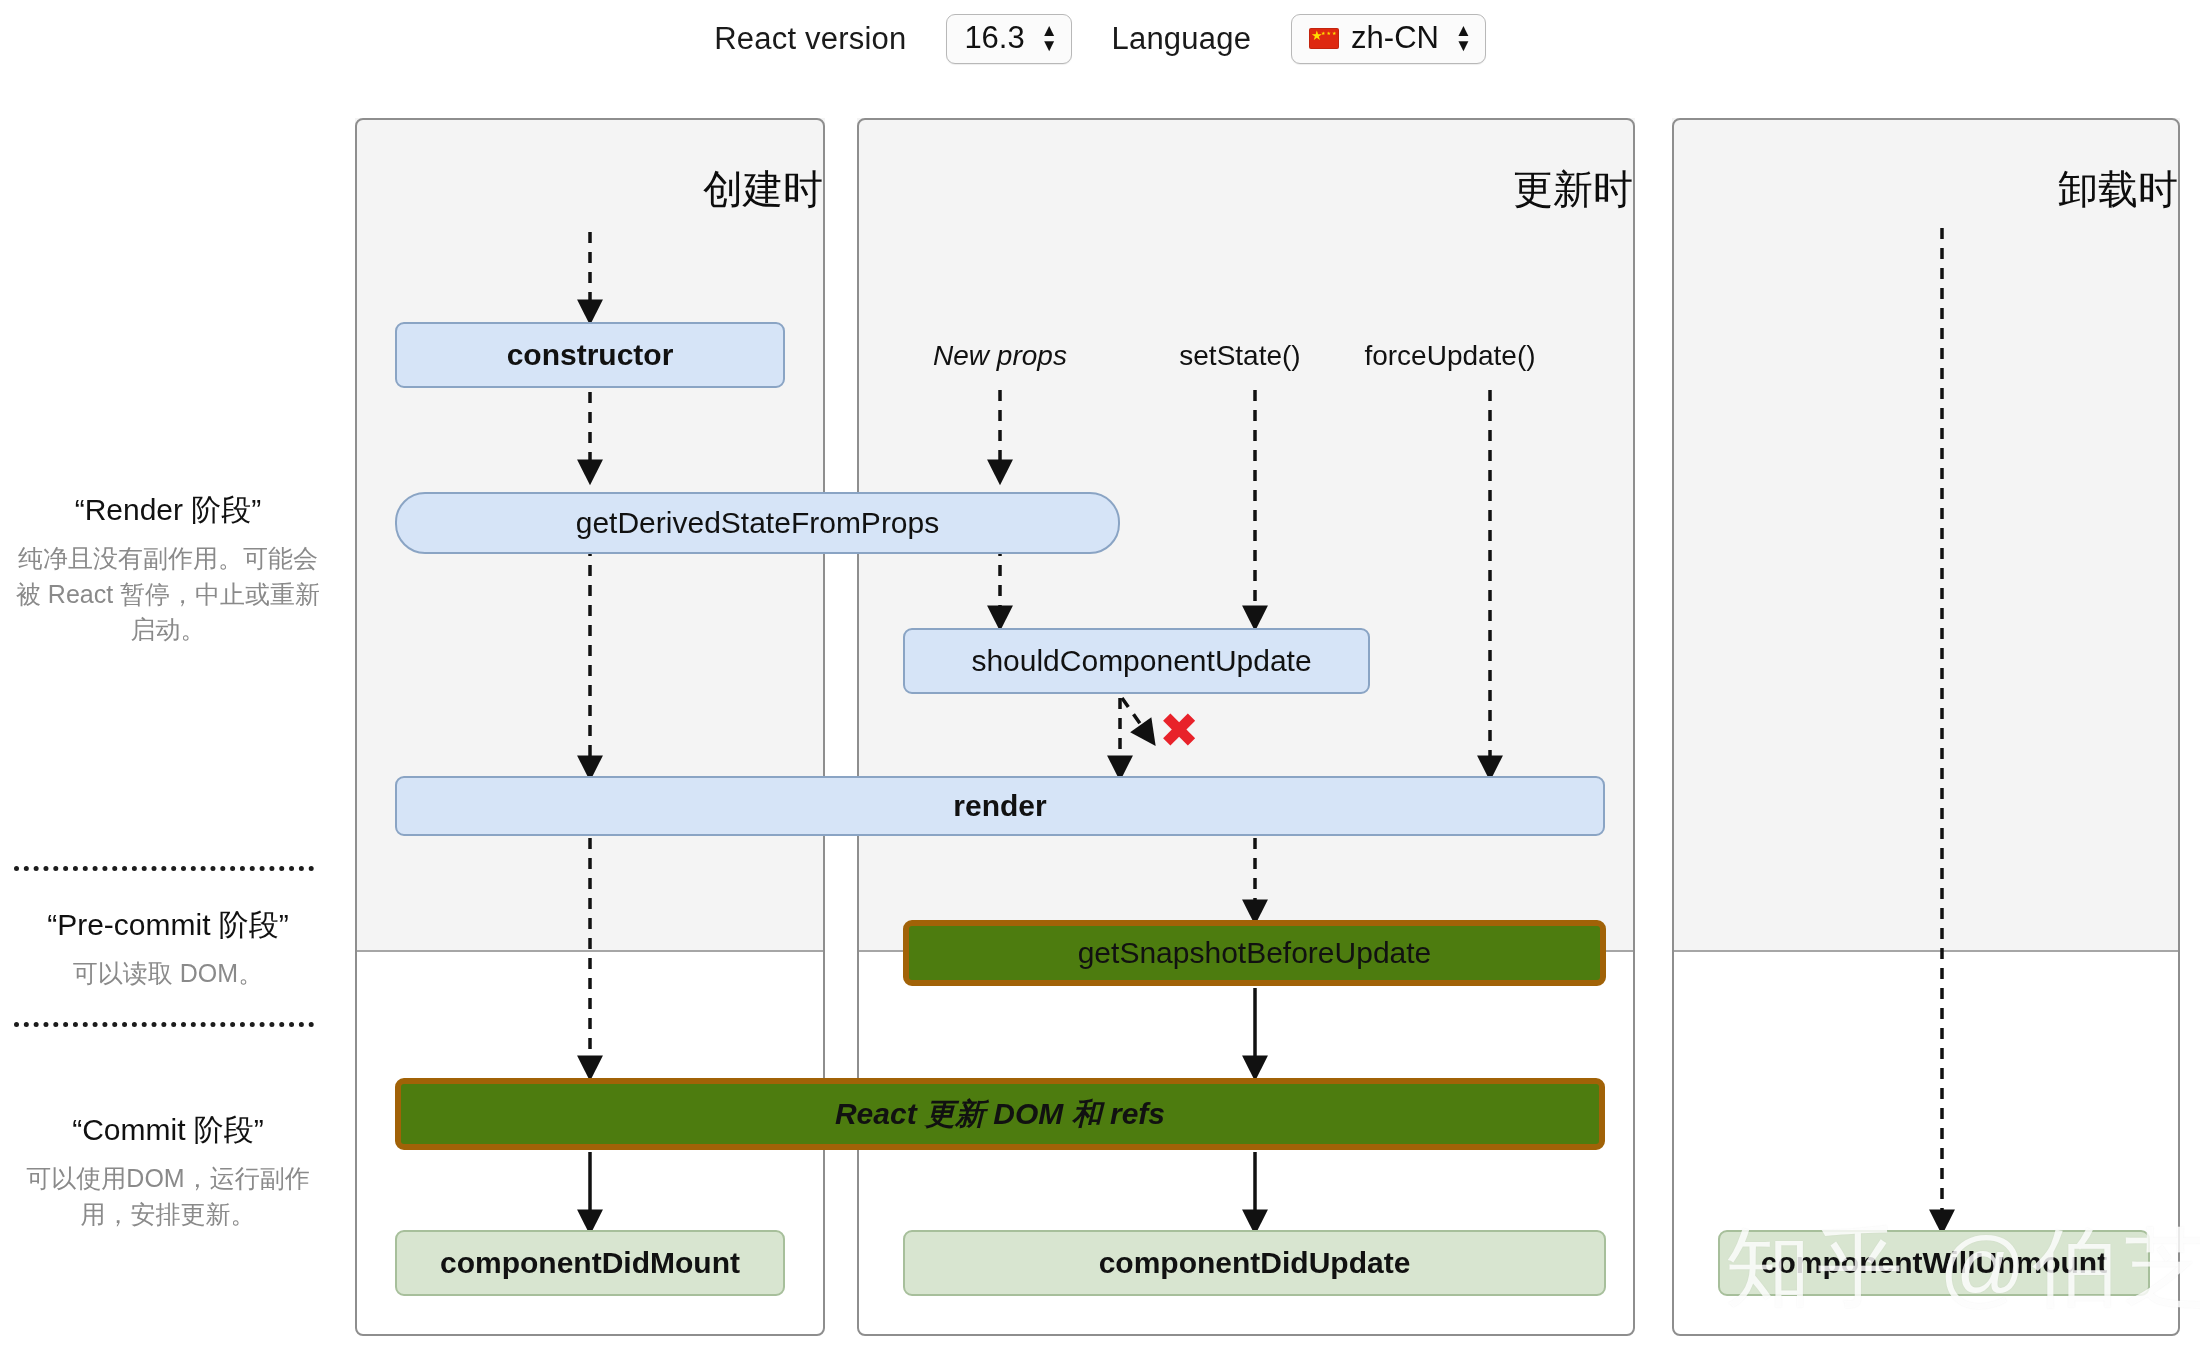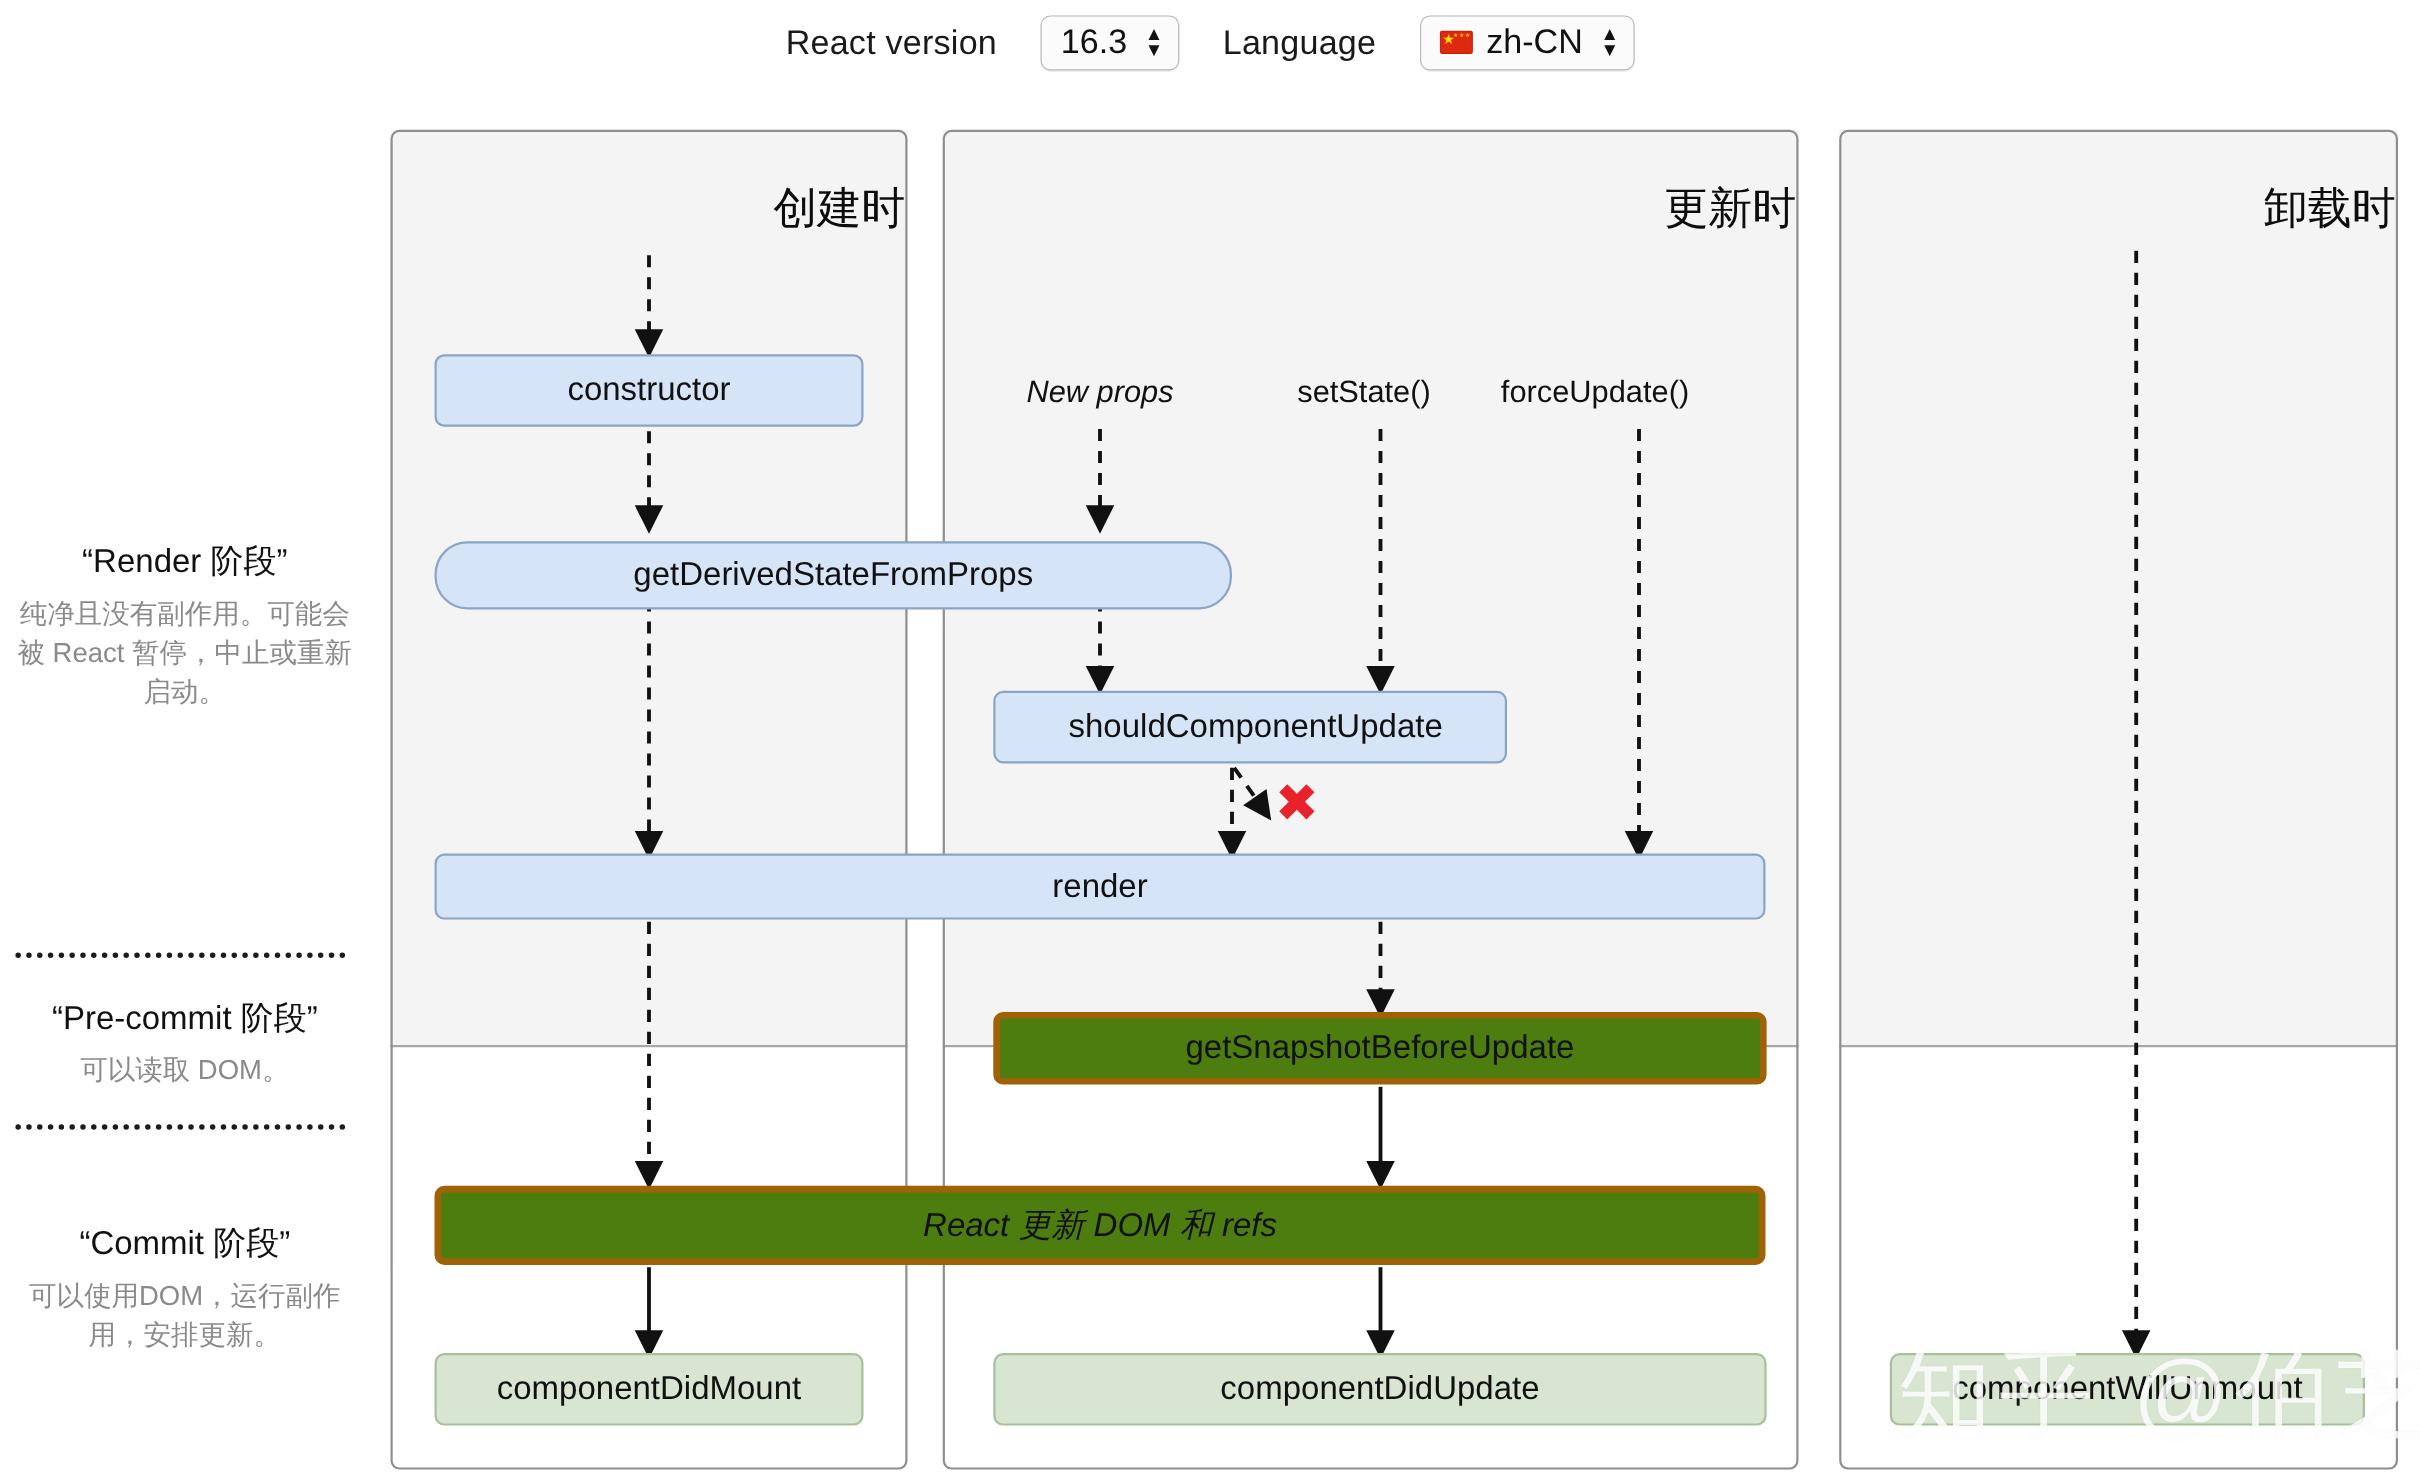--- a/index.html
+++ b/index.html
@@ -146,21 +146,21 @@
     align-items: center;
     justify-content: center;
     text-align: center;
     font-size: 30px;
     color: #111;
     z-index: 4;
   }
   .node.blue   { background: #d6e4f7; border: 2px solid #8aa4c4; }
   .node.yellow { background: #4d7c0f; border: 6px solid #a16207; }
   .node.green  { background: #d8e5d0; border: 2px solid #a7bf9b; }
-  .node.bold   { font-weight: normal; }
+  .node.bold   { font-weight: bold; }
   .node.italic { font-style: italic; }
 
   
   .conn {
     position: absolute;
     z-index: 2;
   }
   .trigger-label {
     position: absolute;
     font-size: 28px;

